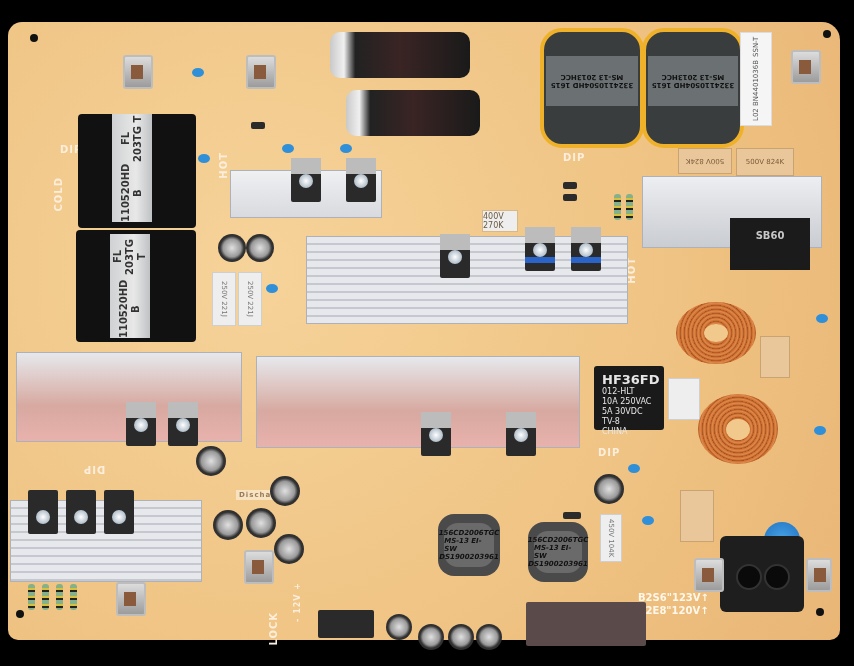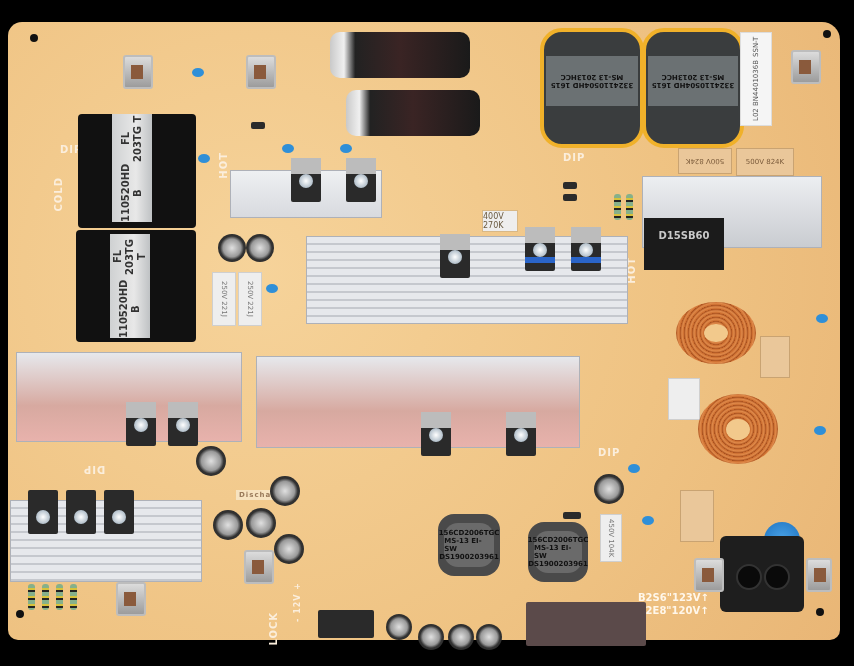--- a/index.html
+++ b/index.html
@@ -15,21 +15,21 @@
   .tf-label{position:absolute;background:linear-gradient(90deg,#bfc2c4,#e8e8e8 40%,#cfd1d2);color:#333;font-size:10px;font-weight:bold;
     display:flex;align-items:center;justify-content:center;writing-mode:vertical-rl;transform:rotate(180deg);line-height:1.2;text-align:center;}
   .to220{position:absolute;width:30px;height:44px;background:#2a2a2a;border-radius:2px;}
   .to220 .tab{position:absolute;left:0;top:0;width:30px;height:16px;background:#bcbcbc;}
   .to220 .screw{position:absolute;left:8px;top:16px;width:14px;height:14px;border-radius:50%;background:radial-gradient(#fff,#8fa2b2);}
   .to220.blue .band{position:absolute;left:0;top:30px;width:30px;height:6px;background:#2a64c8;}
   .cap-v{position:absolute;border-radius:50%;background:radial-gradient(circle,#e0e0e0 0,#9a9a9a 45%,#333 60%,#1c1c1c 100%);}
   .ecap-h{position:absolute;height:46px;background:linear-gradient(90deg,#c9c9c9 0,#f0f0f0 10%,#222 18%,#3a2424 50%,#1a1a1a 100%);border-radius:10px;}
   .coil{position:absolute;border-radius:50%;background:repeating-radial-gradient(circle,#c96a2c 0,#e08a4a 2px,#a74e1c 4px);}
   .coil::after{content:"";position:absolute;left:35%;top:35%;width:30%;height:30%;border-radius:50%;background:#f2c98c;}
-  .inductor{position:absolute;background:#4a4a4a;border-radius:16px;color:#111;font-size:7px;font-weight:bold;display:flex;flex-direction:column;align-items:center;justify-content:center;}
+  .inductor{position:absolute;background:#4a4a4a;border-radius:16px;color:#111;font-size:7px;font-weight:bold;display:flex;flex-direction:column;align-items:center;justify-content:center;font-style:italic;}
   .inductor .top{width:80%;height:70%;background:#6a6a6a;border-radius:14px;display:flex;flex-direction:column;align-items:center;justify-content:center;}
   .ccap{position:absolute;background:#f4d7a8;border:1px solid #d9b885;color:#6a5a40;font-size:8px;display:flex;align-items:center;justify-content:center;}
   .wcap{position:absolute;background:#eeeeee;border:1px solid #cfcfcf;color:#777;font-size:7px;display:flex;align-items:center;justify-content:center;writing-mode:vertical-rl;}
   .bluecap{position:absolute;width:12px;height:9px;border-radius:50%;background:#2f8fd8;}
   .diode{position:absolute;height:7px;background:#2b2b2b;border-radius:2px;}
   .diode::before{content:"";position:absolute;left:-10px;right:-10px;top:3px;height:1px;background:#b9a58a;z-index:-1;}
   .resistor{position:absolute;width:7px;height:26px;background:repeating-linear-gradient(180deg,#86b08a 0,#86b08a 4px,#d6c23a 4px,#d6c23a 6px,#222 6px,#222 8px);border-radius:3px;}
   .relay{position:absolute;background:#1a1a1a;border-radius:3px;color:#e6e6e6;}
   .relay .brand{font-size:13px;font-weight:bold;margin:6px 0 0 8px;}
   .relay .line{font-size:8px;margin-left:8px;line-height:10px;}
@@ -130,22 +130,22 @@
       <div class="band"></div>
       <div class="screw"></div>
     </div>
   <div class="to220 blue" style="left:563px;top:205px;">
       <div class="tab"></div>
       <div class="band"></div>
       <div class="screw"></div>
     </div>
 
   <div class="heatsink" style="left:634px;top:154px;width:178px;height:70px;background:linear-gradient(#eceef1,#c9ccd1);"></div>
-  <div class="bridge" style="left:636px;top:196px;width:80px;height:52px;">
-    <div style="margin-top:12px;">D15SB60</div>
+  <div class="bridge" style="left:722px;top:196px;width:80px;height:52px;">
+    <div style="margin-top:12px;">SB60</div>
   </div>
 
   <div class="wcap" style="left:204px;top:250px;width:22px;height:52px;">250V 221J</div>
   <div class="wcap" style="left:230px;top:250px;width:22px;height:52px;">250V 221J</div>
   <div class="ccap" style="left:474px;top:188px;width:34px;height:20px;background:#eee;">400V 270K</div>
 
   <div class="cap-v" style="left:210px;top:212px;width:28px;height:28px;"></div>
   <div class="cap-v" style="left:238px;top:212px;width:28px;height:28px;"></div>
 
   <div class="heatsink face" style="left:8px;top:330px;width:224px;height:88px;"></div>
@@ -204,20 +204,28 @@
   </div>
   <div class="inductor" style="left:520px;top:500px;width:60px;height:60px;">
     <div class="top">
       <span>156CD2006TGC</span>
       <span>MS-13  EI-SW</span>
       <span>DS1900203961</span>
     </div>
   </div>
   <div class="wcap" style="left:592px;top:492px;width:20px;height:46px;">450V 104K</div>
 
+  <div class="relay" style="left:586px;top:344px;width:70px;height:64px;">
+    <div class="brand">HF36FD</div>
+    <div class="line">012-HLT</div>
+    <div class="line">10A 250VAC</div>
+    <div class="line">5A 30VDC</div>
+    <div class="line">TV-8</div>
+    <div class="line">CHINA</div>
+  </div>
   <div class="wcap" style="left:660px;top:356px;width:30px;height:40px;"></div>
 
   <div class="coil" style="left:668px;top:280px;width:80px;height:62px;"></div>
   <div class="coil" style="left:690px;top:372px;width:80px;height:70px;"></div>
 
   <div class="vfilm" style="left:752px;top:314px;width:28px;height:40px;"></div>
   <div class="vfilm" style="left:672px;top:468px;width:32px;height:50px;"></div>
 
   <div class="disc" style="left:756px;top:500px;width:36px;height:36px;"></div>
 

